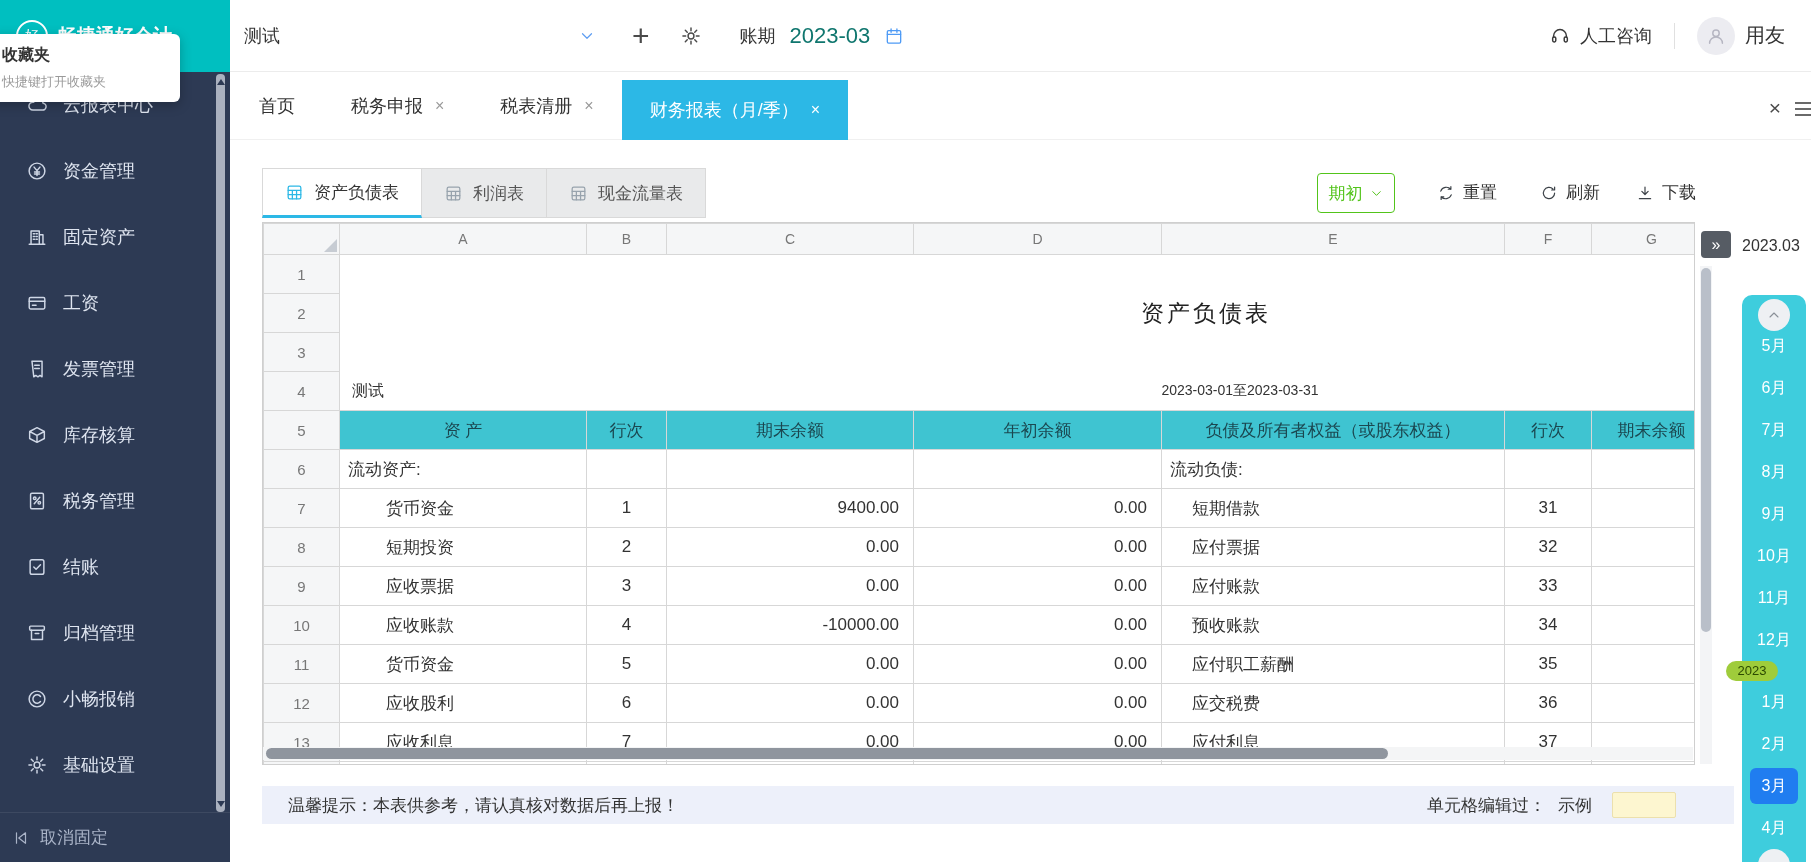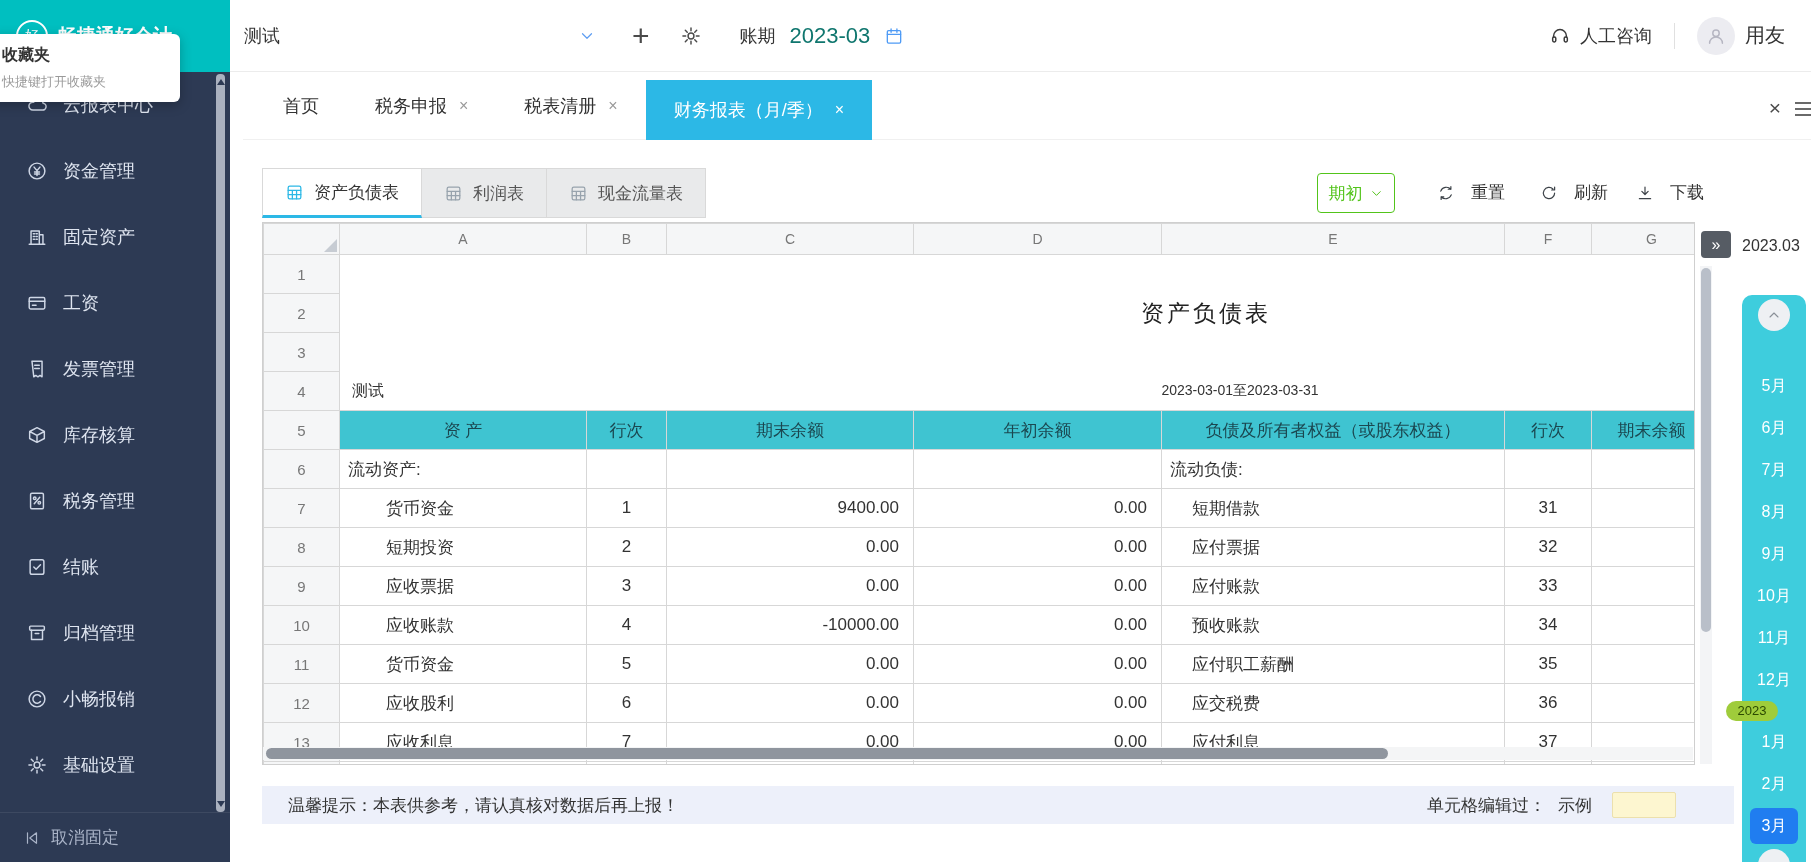--- a/index.html
+++ b/index.html
@@ -18,21 +18,21 @@
   .menu { position:absolute; top:72px; left:0; right:0; bottom:50px; overflow:hidden; }
   .menu-item { height:66px; display:flex; align-items:center; padding-left:26px; gap:15px;
                color:#dfe5f0; font-size:18px; cursor:pointer; }
   .menu-item .icn { width:22px; height:22px; color:#cfd7e6; flex:none; }
   .side-scroll { position:absolute; right:5px; top:74px; width:9px; height:738px; background:#aab1bf; border-radius:4px; }
   .sb-tri { position:absolute; left:50%; transform:translateX(-50%); width:0; height:0;
             border-left:4px solid transparent; border-right:4px solid transparent; }
   .sb-tri.up { top:5px; border-bottom:6px solid #2d3a54; }
   .sb-tri.down { bottom:5px; border-top:6px solid #2d3a54; }
   .pin-row { position:absolute; left:0; bottom:0; width:100%; height:50px; display:flex; align-items:center;
-             gap:10px; padding-left:23px; color:#aab4c8; font-size:17px; border-top:1px solid rgba(255,255,255,.08); cursor:pointer; }
+             gap:10px; padding-left:12px; color:#aab4c8; font-size:17px; border-top:1px solid rgba(255,255,255,.08); cursor:pointer; }
   .pin-row .icn { width:18px; height:18px; }
   .fav-tooltip { position:absolute; left:-12px; top:34px; width:192px; background:#fff; border-radius:6px;
                  box-shadow:0 3px 12px rgba(0,0,0,.25); padding:11px 14px; z-index:9; }
   .fav-title { font-size:16px; color:#333; font-weight:700; }
   .fav-sub { font-size:13px; color:#9a9a9a; margin-top:7px; white-space:nowrap; }
 
   
   .topbar { position:absolute; left:230px; top:0; right:0; height:72px; background:#fff;
             border-bottom:1px solid #ececec; display:flex; align-items:center; padding:0 26px 0 14px; z-index:4; }
   .acct-select { display:flex; align-items:center; justify-content:space-between; width:352px; cursor:pointer; }
@@ -48,21 +48,21 @@
   .support { display:flex; align-items:center; gap:9px; cursor:pointer; }
   .support .icn { width:22px; height:22px; color:#3a3a3a; }
   .support span { font-size:18px; color:#333; }
   .tb-divider { width:1px; height:26px; background:#e0e0e0; margin:0 22px; }
   .avatar { width:38px; height:38px; border-radius:50%; background:#ececf1; color:#b6b6c2;
             display:flex; align-items:center; justify-content:center; cursor:pointer; }
   .avatar .icn { width:22px; height:22px; }
   .user-name { font-size:20px; color:#333; margin-left:10px; cursor:pointer; }
 
   
-  .tabbar { position:absolute; left:243px; top:72px; right:0; height:68px; background:#fff;
+  .tabbar { position:absolute; left:219px; top:72px; right:0; height:68px; background:#fff;
             border-bottom:1px solid #f0f0f0; display:flex; padding-left:12px; z-index:3; }
   .tab { display:flex; align-items:center; gap:12px; padding:0 28px; font-size:18px; color:#333;
          height:68px; cursor:pointer; white-space:nowrap; }
   .tab .x { color:#9a9a9a; font-size:16px; }
   .tab.active { background:#2cb8e6; color:#fff; height:60px; margin-top:8px; }
   .tab.active .x { color:#fff; }
   .tabbar-close { position:absolute; right:30px; top:24px; font-size:21px; color:#4a4a4a; cursor:pointer; }
   .tabbar-menu { position:absolute; right:-8px; top:26px; width:24px; color:#6a6a6a; }
   .tabbar-menu div { height:2px; background:#6a6a6a; margin:4px 0; }
 
@@ -71,21 +71,21 @@
   .subtab { height:50px; display:flex; align-items:center; gap:10px; padding:0 22px; font-size:17px;
             background:#e9eaeb; border:1px solid #d9d9d9; border-left:none; color:#555; cursor:pointer; }
   .subtab:first-child { border-left:1px solid #d9d9d9; }
   .subtab .icn { width:19px; height:19px; color:#98a3ad; }
   .subtab.active { background:#fff; color:#333; border-bottom:3px solid #2cb8e6; }
   .subtab.active .icn { color:#2cb8e6; }
   .btn-qichu { position:absolute; left:1317px; top:173px; width:78px; height:40px; border:1px solid #52c41a;
                border-radius:4px; background:#fff; color:#52c41a; font-size:17px; display:flex;
                align-items:center; justify-content:center; gap:6px; cursor:pointer; z-index:2; }
   .btn-qichu .icn { width:15px; height:15px; }
-  .tool-link { position:absolute; top:181px; display:flex; align-items:center; gap:16px; font-size:17px;
+  .tool-link { position:absolute; top:181px; display:flex; align-items:center; gap:8px; font-size:17px;
                color:#333; cursor:pointer; z-index:2; }
   .tool-link .icn { width:18px; height:18px; color:#3c4248; }
   .tl-reset { left:1437px; } .tl-refresh { left:1540px; } .tl-download { left:1636px; }
 
   
   .sheet-wrap { position:absolute; left:262px; top:222px; width:1433px; height:543px; overflow:hidden;
                 border:1px solid #cfcfcf; background:#fff; z-index:1; }
   table.sheet { border-collapse:collapse; table-layout:fixed; width:1448px; }
   .sheet td { border:1px solid #d7d7d7; height:39px; font-size:17px; color:#333; padding:0 8px;
               overflow:hidden; white-space:nowrap; }
@@ -117,21 +117,21 @@
   .swatch { width:64px; height:26px; background:#fdf6d0; border:1px solid #ece0ad; border-radius:2px; margin-left:8px; }
 
   
   .rp-bg { position:absolute; right:0; top:140px; width:76px; bottom:0; background:#fff; z-index:5; }
   .rp-collapse { position:absolute; left:1701px; top:231px; width:30px; height:27px; background:#565c64;
                  color:#fff; border-radius:4px; display:flex; align-items:center; justify-content:center;
                  font-size:16px; cursor:pointer; z-index:6; }
   .rp-period { position:absolute; left:1742px; top:237px; font-size:16px; color:#333; z-index:6; white-space:nowrap; }
   .rp-strip { position:absolute; left:1742px; top:295px; width:64px; height:567px; background:#3ecddd;
               border-radius:10px 10px 0 0; z-index:6; display:flex; flex-direction:column; align-items:center;
-              padding-top:70px; }
+              padding-top:30px; }
   .rp-up { position:absolute; left:1758px; top:299px; width:32px; height:32px; border-radius:50%;
            background:#eef0f3; color:#8a8f98; display:flex; align-items:center; justify-content:center;
            z-index:7; cursor:pointer; }
   .rp-up .icn, .rp-down .icn { width:16px; height:16px; }
   .rp-down { position:absolute; left:1758px; top:849px; width:32px; height:32px; border-radius:50%;
              background:#eef0f3; color:#8a8f98; display:flex; align-items:center; justify-content:center;
              z-index:7; cursor:pointer; }
   .month { height:42px; line-height:42px; width:100%; text-align:center; color:#fff; font-size:16px; cursor:pointer; }
   .month.active { background:#207df0; width:48px; height:36px; line-height:36px; border-radius:6px; margin:3px auto; }
   .year-badge { width:52px; height:20px; line-height:20px; text-align:center; background:#9fcc3b; color:#2c4a00;

